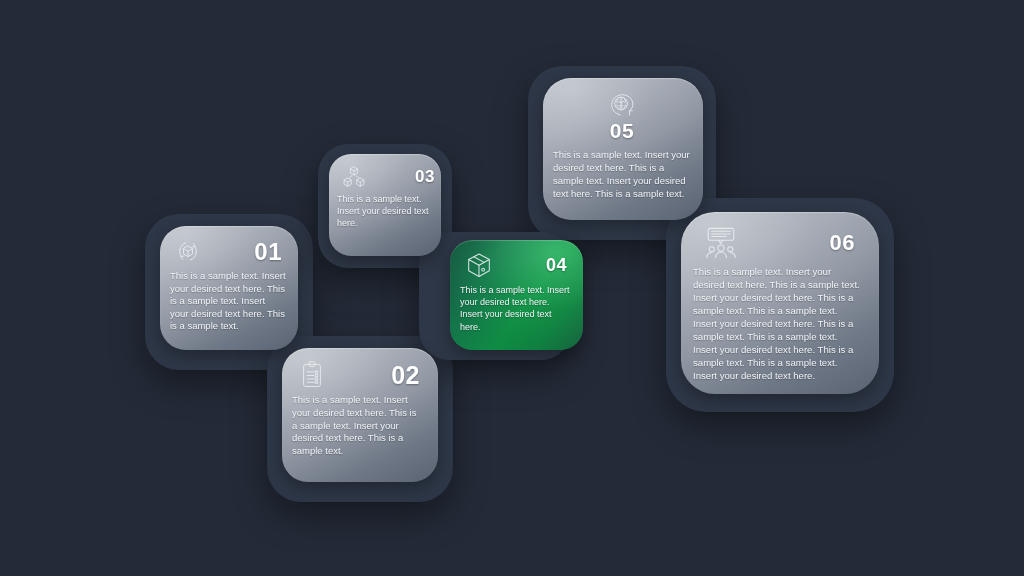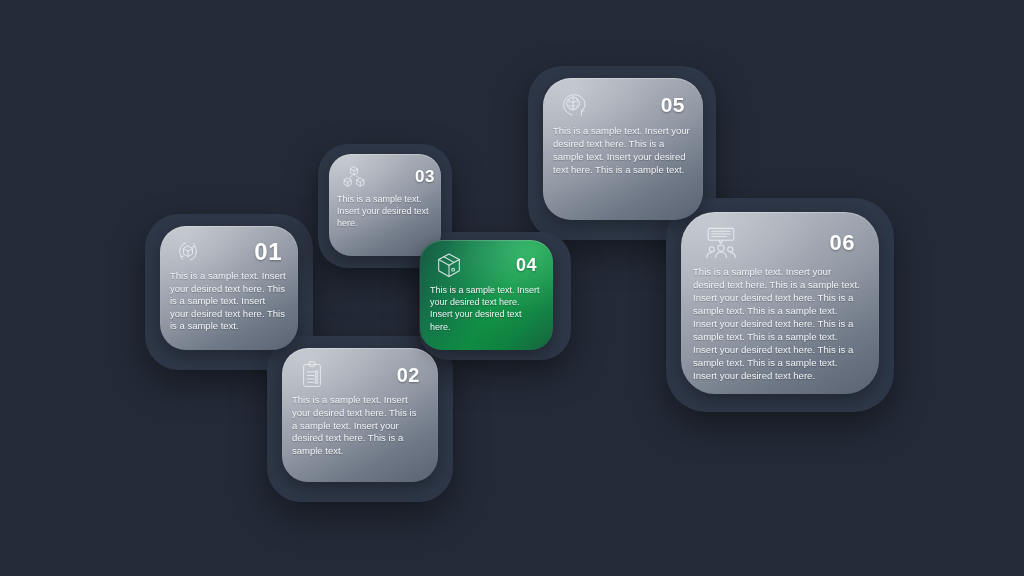--- a/index.html
+++ b/index.html
@@ -56,21 +56,21 @@
     background:
       radial-gradient(130% 120% at 78% 10%, rgba(120,255,170,0.38) 0%, rgba(60,220,120,0.10) 45%, rgba(0,0,0,0) 72%),
       linear-gradient(125deg, #15513f 0%, #14754a 30%, #0f8c43 58%, #0f7f3f 78%, #17633f 100%);
     box-shadow: inset 0 1px 1px rgba(255,255,255,0.22),
                 0 6px 16px rgba(0,0,0,0.32);
   }
 
   .panel.p01 { left:160px; top:226px; width:138px; height:124px; border-radius:26px; }
   .panel.p02 { left:282px; top:348px; width:156px; height:134px; border-radius:26px; }
   .panel.p03 { left:329px; top:154px; width:112px; height:102px; border-radius:22px; }
-  .panel.p04 { left:420px; top:240px; width:133px; height:110px; border-radius:22px; }
+  .panel.p04 { left:450px; top:240px; width:133px; height:110px; border-radius:22px; }
   .panel.p05 { left:543px; top:78px;  width:160px; height:142px; border-radius:28px; }
   .panel.p06 { left:681px; top:212px; width:198px; height:182px; border-radius:34px; }
 
   
   .card-head {
     display: flex;
     align-items: center;
     justify-content: space-between;
     box-sizing: border-box;
   }
@@ -93,32 +93,32 @@
     text-shadow: 0 1px 1px rgba(0,0,0,0.28);
     box-sizing: border-box;
   }
 
   
   .p01 .card-head { padding: 12px 16px 0 14px; }
   .p01 .card-number { font-size: 24px; }
   .p01 .card-body { padding: 4px 12px 0 10px; font-size: 9.5px; line-height: 12.6px; }
 
   .p02 .card-head { padding: 12px 18px 0 16px; }
-  .p02 .card-number { font-size: 20px; }
+  .p02 .card-number { font-size: 25px; }
   .p02 .card-body { padding: 4px 14px 0 10px; font-size: 9.5px; line-height: 12.8px; }
 
   .p03 .card-head { padding: 10px 14px 0 12px; gap: 48px; }
   .p03 .card-number { font-size: 17px; }
   .p03 .card-body { padding: 3px 10px 0 8px; font-size: 9px; line-height: 12px; }
 
   .p04 .card-head { padding: 10px 16px 0 14px; }
   .p04 .card-number { font-size: 18px; }
   .p04 .card-body { padding: 4px 12px 0 10px; font-size: 9px; line-height: 12.2px; }
 
-  .p05 .card-head { padding: 13px 18px 0 16px; }
+  .p05 .card-head { padding: 13px 18px 0 16px; flex-direction: column; }
   .p05 .card-number { font-size: 21px; }
   .p05 .card-body { padding: 5px 13px 0 10px; font-size: 9.5px; line-height: 13px; }
 
   .p06 .card-head { padding: 14px 24px 0 22px; text-align: right; }
   .p06 .card-number { font-size: 22px; }
   .p06 .card-body { padding: 5px 16px 0 12px; font-size: 9.6px; line-height: 13px; }
 
 </style>
 </head>
 <body>

